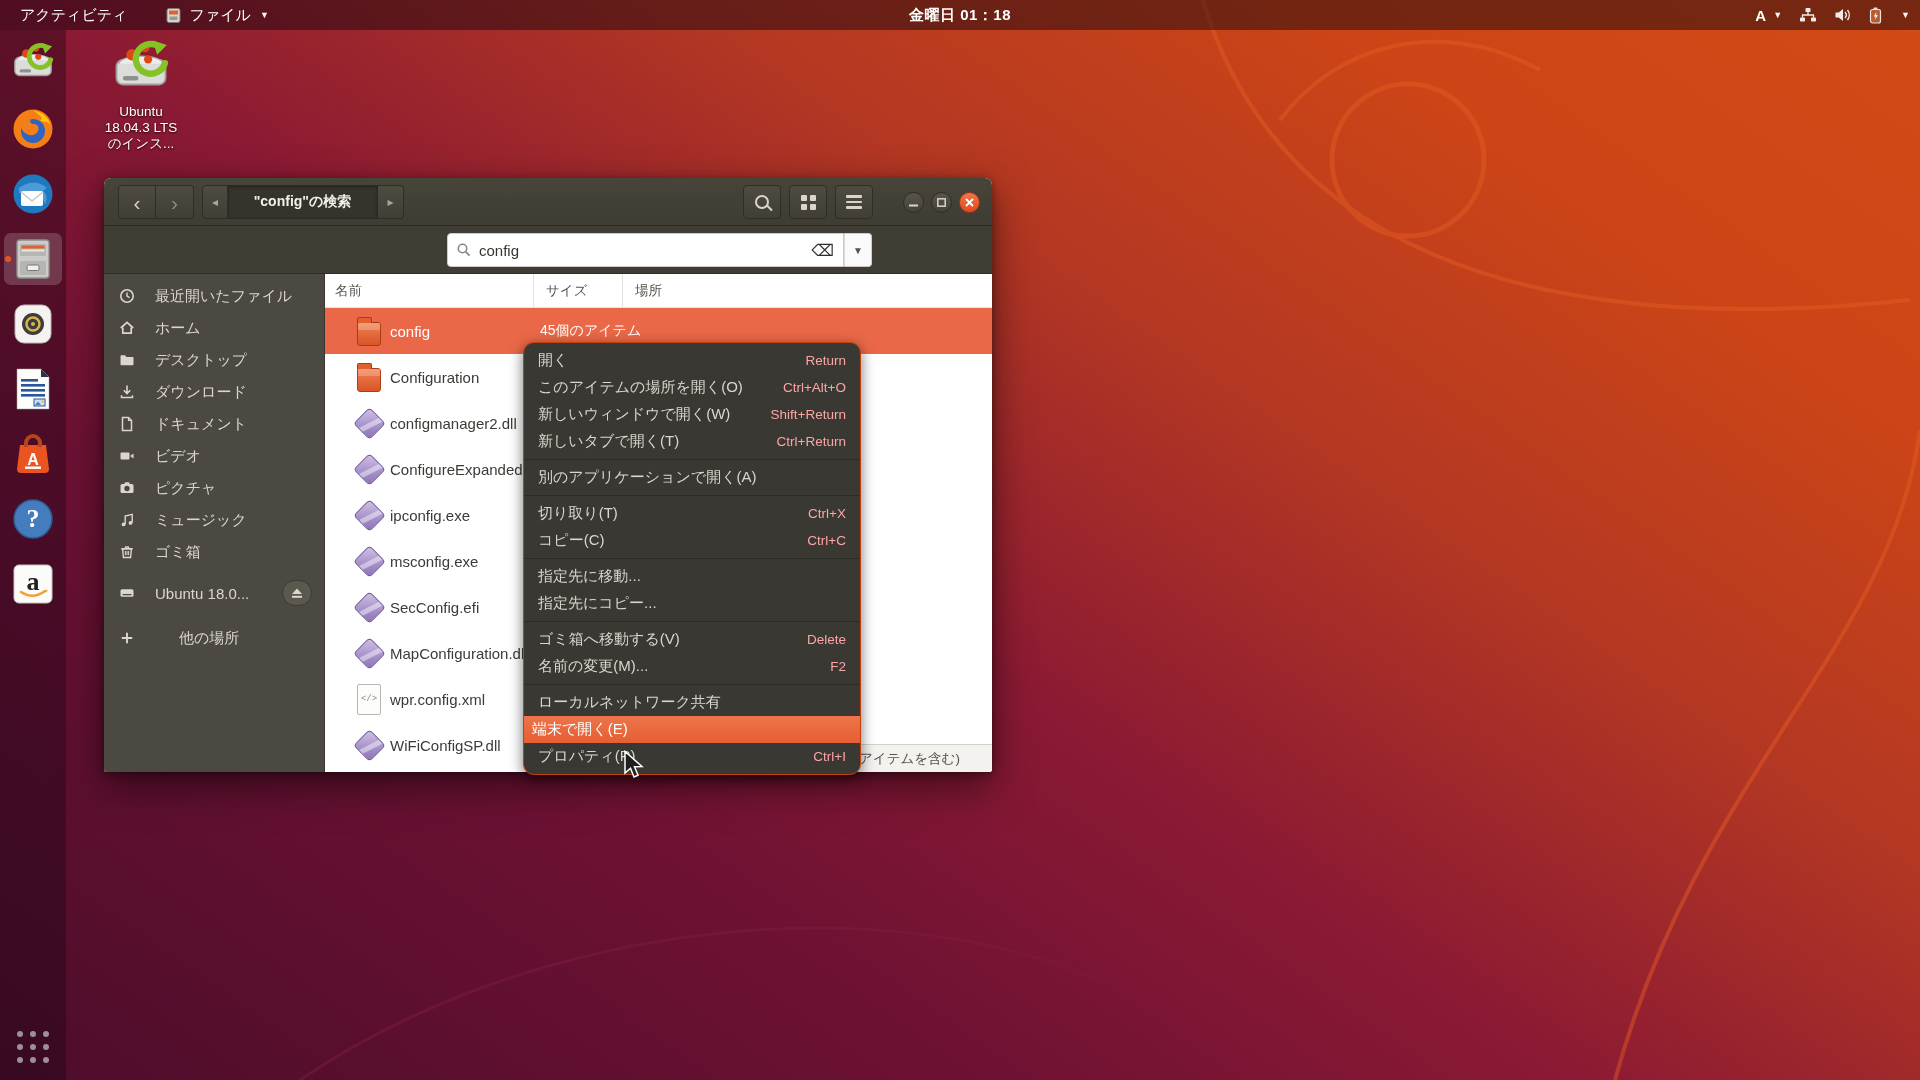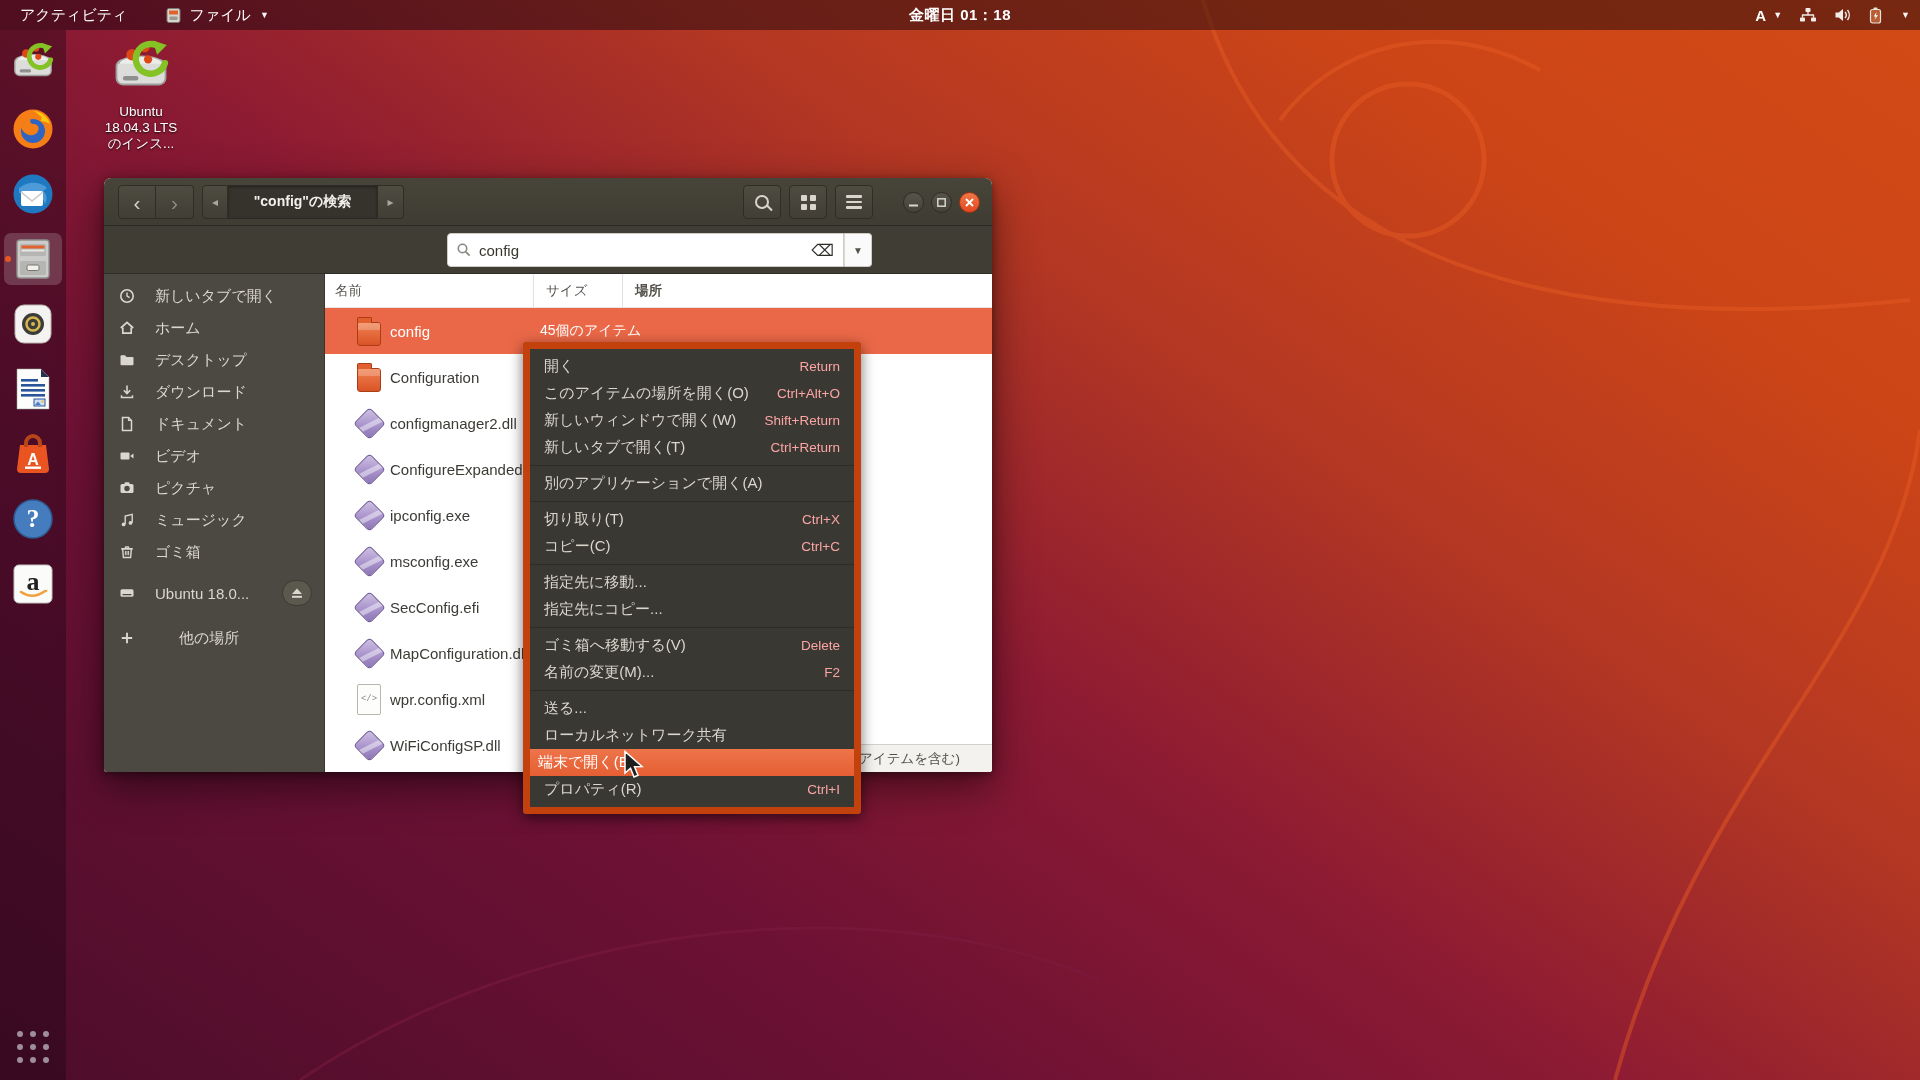--- a/index.html
+++ b/index.html
@@ -94,21 +94,21 @@
   .sb-item.gap-sm { margin-top:9px; }
   .sb-item.gap-lg { margin-top:13px;gap:24px; }
   .eject-btn { position:absolute; right:12px; top:3px; width:30px; height:26px; background:#5b584e; border:1px solid #3c3a33;
     border-radius:13px; display:flex; align-items:center; justify-content:center; }
 
   .main { flex:1; background:#fff; position:relative; overflow:hidden; }
   .list-header { display:flex; height:34px; background:#fff; border-bottom:1px solid #e6e4e0; color:#55524c; font-size:13.5px; }
   .lh-cell { display:flex; align-items:center; padding-left:12px; }
   .lh-name { width:209px; border-right:1px solid #e3e1dd; padding-left:10px; }
   .lh-size { width:89px; border-right:1px solid #e3e1dd; }
-  .lh-loc  { flex:1;font-weight:bold; }
+  .lh-loc  { flex:1; }
   .file-row { display:flex; height:46px; align-items:center; font-size:15px; color:#3d3b36; }
   .file-row .fr-name { width:209px; display:flex; align-items:center; padding-left:14px; overflow:hidden; flex:none; }
   .file-row .fr-name span { margin-left:9px; white-space:nowrap; }
   .file-row .fr-size { width:89px; padding-left:6px; font-size:14px; flex:none; white-space:nowrap; }
   .file-row .fr-loc { flex:1; }
   .file-row.selected { background:#ea6847; color:#fff; }
 
   
   .fi { width:33px; height:33px; flex:none; position:relative; display:flex; align-items:center; justify-content:center; }
   .fi-folder { width:31px; height:24px; margin-top:5px; background:linear-gradient(#f08152,#d95426); border:1px solid #aa3d14; border-radius:2px 3px 3px 3px; position:relative; }
@@ -117,22 +117,22 @@
   .fi-lib { width:23px; height:23px; background:linear-gradient(135deg,#cfc2e4 0%,#a993cb 55%,#8b74b4 100%); border:1px solid #6e5a97; border-radius:4px; transform:rotate(45deg); position:relative; overflow:hidden; }
   .fi-lib::before { content:""; position:absolute; left:9px; top:-2px; width:5px; height:30px; background:rgba(255,255,255,.45); transform:rotate(18deg); }
   .fi-xml { width:25px; height:31px; background:#fdfdfc; border:1px solid #b9b6b0; border-radius:2px; display:flex; align-items:center; justify-content:center; font-size:9px; color:#8e8b85; font-family:"Liberation Mono","DejaVu Sans Mono",monospace; }
 
   
   .status-float { position:absolute; right:0; bottom:0; height:28px; width:150px; background:#f4f2ef;
     border:1px solid #d3d0cb; border-right:none; border-bottom:none; border-radius:6px 0 0 0;
     display:flex; align-items:center; padding-left:16px; font-size:13.5px; color:#54524c; }
 
   
-  .context-menu { position:absolute; left:523px; top:342px; width:338px; background:#3a3832; border:7px solid #c2410c;
-    border-radius:3px; box-shadow:0 4px 14px rgba(0,0,0,.55); padding:4px 0; z-index:50; }
+  .context-menu { position:absolute; left:523px; top:342px; width:338px; background:#3a3832; border:1px solid #c2410c;
+    border-radius:11px; box-shadow:0 4px 14px rgba(0,0,0,.55); padding:4px 0; z-index:50; }
   .cm-item { height:27px; display:flex; align-items:center; justify-content:space-between; padding:0 14px;
     color:#dad6ce; font-size:15px; white-space:nowrap; }
   .cm-item .cm-shortcut { color:#fca5a5; font-size:13.5px; margin-left:24px; }
   .cm-item.highlight { background:linear-gradient(#ee744a,#e55f33); color:#fff;padding-left:8px; }
   .cm-item.highlight .cm-shortcut { color:#f6d9cc; }
   .cm-sep { height:1px; background:#2e2c27; margin:4px 0; }
 
   
   .cursor { position:absolute; left:622px; top:750px; z-index:90; }
 </style>
@@ -398,21 +398,21 @@
 
     <div class="win-body">
       <div class="sidebar" id="sidebar">
           <div class="sb-item">
             <span class="sb-ic">
               <svg width="16" height="16" viewBox="0 0 16 16">
                 <circle cx="8" cy="8" r="6.2" fill="none" stroke="#dbd7cf" stroke-width="1.6"></circle>
                 <path d="M8 4.5V8l2.6 1.6" stroke="#dbd7cf" stroke-width="1.4" fill="none"></path>
               </svg>
             </span>
-                 <span class="sb-label">新しいタブで開く</span>
+                 <span class="sb-label">最近開いたファイル</span>
           </div>
           <div class="sb-item">
             <span class="sb-ic">
               <svg width="16" height="16" viewBox="0 0 16 16">
                 <path d="M1.8 8 8 2.4 14.2 8" fill="none" stroke="#dbd7cf" stroke-width="1.7"></path>
                 <path d="M3.8 7.6v5.6h8.4V7.6" fill="none" stroke="#dbd7cf" stroke-width="1.7"></path>
               </svg>
             </span>
                  <span class="sb-label">ホーム</span>
           </div>
@@ -664,24 +664,20 @@
       <div class="cm-item">
         <span class="cm-label">ゴミ箱へ移動する(V)</span>
                  <span class="cm-shortcut">Delete</span>
       </div>
       <div class="cm-item">
         <span class="cm-label">名前の変更(M)...</span>
                  <span class="cm-shortcut">F2</span>
       </div>
       <div class="cm-sep"></div>
       <div class="cm-item">
-        <span class="cm-label">送る...</span>
-                 <span class="cm-shortcut"></span>
-      </div>
-      <div class="cm-item">
         <span class="cm-label">ローカルネットワーク共有</span>
                  <span class="cm-shortcut"></span>
       </div>
       <div class="cm-item highlight">
         <span class="cm-label">端末で開く(E)</span>
                  <span class="cm-shortcut"></span>
       </div>
       <div class="cm-item">
         <span class="cm-label">プロパティ(R)</span>
                  <span class="cm-shortcut">Ctrl+I</span>

